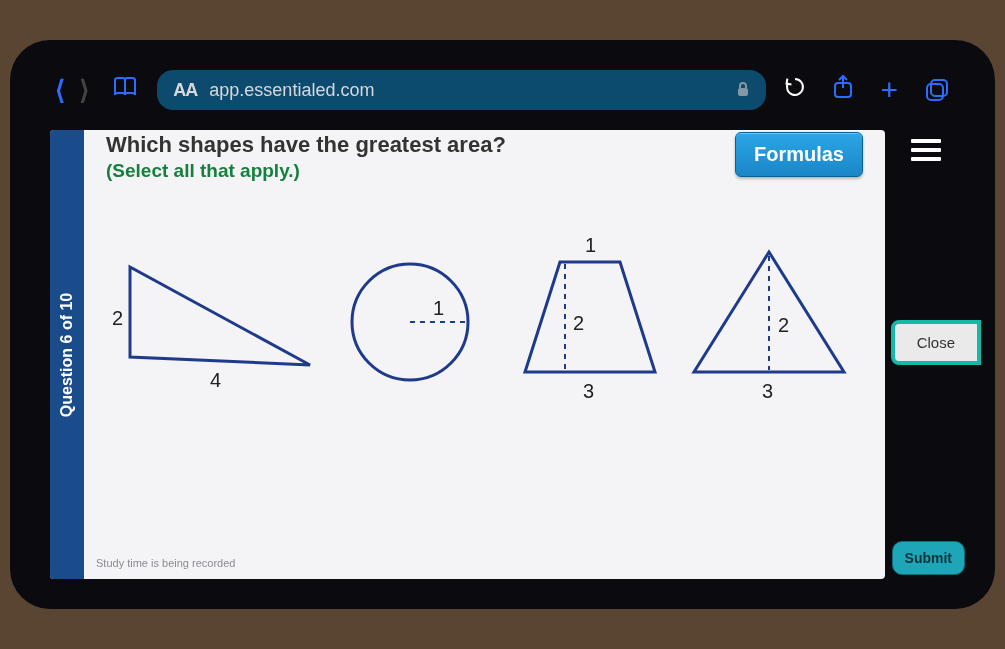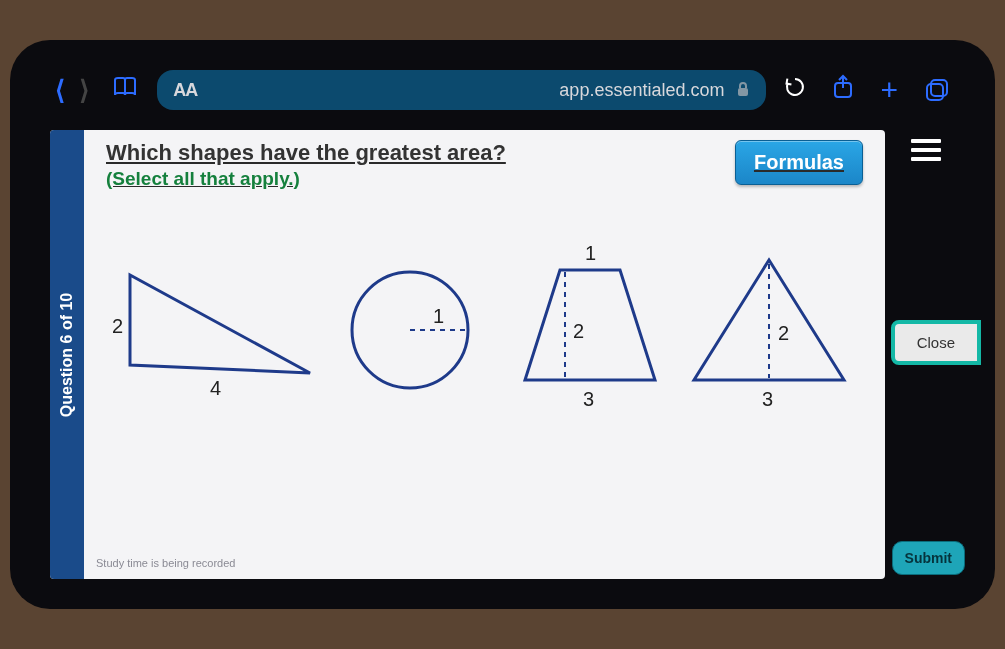--- a/index.html
+++ b/index.html
@@ -37,21 +37,21 @@
     border-radius: 16px;
     height: 40px;
     display: flex;
     align-items: center;
     padding: 0 16px;
     gap: 12px;
     color: #d8d8dc;
     font-size: 18px;
   }
   .url-aa { font-weight: 600; letter-spacing: -1px; }
-  .url-text { flex: 1; text-align: right; }
+  .url-text { flex: 1; text-align: left; }
   .url-lock { font-size: 14px; opacity: .7; }
   .refresh-icon { font-size: 22px; margin-left: 8px; cursor:pointer; }
   .share-icon, .plus-icon, .tabs-icon { color: #2d6cff; font-size: 24px; margin-left: 16px; cursor:pointer; }
   .plus-icon { font-size: 30px; font-weight: 300; }
   .tabs-icon svg { display:block; }
 
   .content-row {
     display: flex;
     height: calc(100% - 80px);
     gap: 0;
@@ -74,24 +74,23 @@
     justify-content: center;
   }
   .q-sidebar span {
     transform: rotate(-90deg);
     white-space: nowrap;
     font-size: 16px;
     font-weight: 600;
   }
   .q-body {
     flex: 1;
-    padding: 10px 22px;
+    padding: 2px 22px;
     position: relative;
     color: #2a2a2a;
-    text-decoration: underline;
   }
   .q-header { display: flex; justify-content: space-between; align-items: flex-start; }
   .q-text { font-size: 22px; font-weight: 700; color: #333; }
   .q-sub { font-size: 19px; font-weight: 600; color: #15803d; margin-top: 2px; }
   .formulas-btn {
     background: linear-gradient(#2aa6e6, #1b86c8);
     color: #fff;
     border: 1px solid #0a5f94;
     border-radius: 6px;
     padding: 10px 18px;

